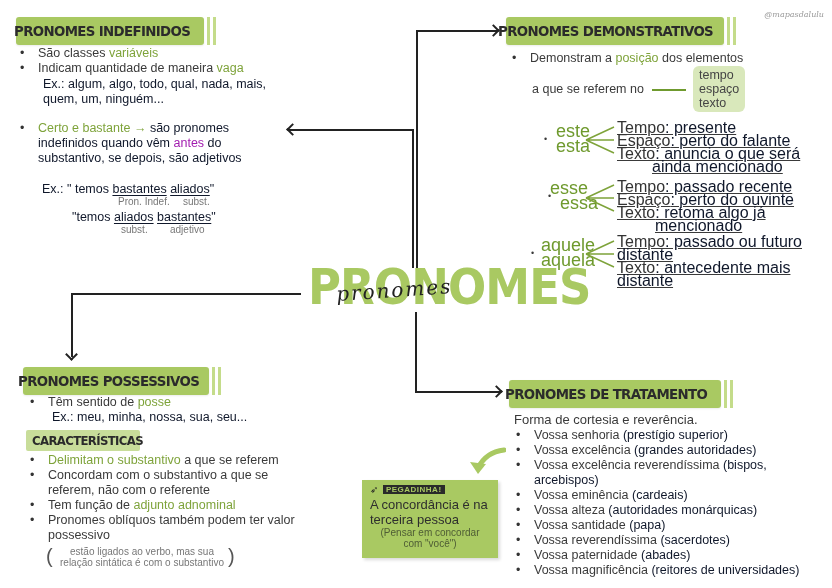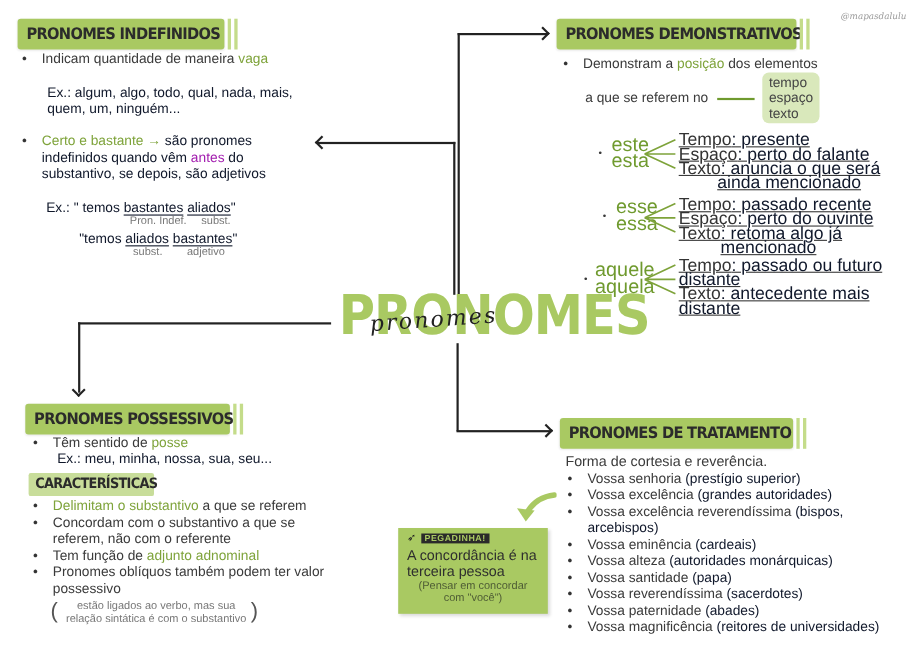--- a/index.html
+++ b/index.html
@@ -4,21 +4,21 @@
 <style>
   * { box-sizing: border-box; margin: 0; padding: 0; }
   html, body { width: 832px; height: 588px; background: #ffffff; overflow: hidden; }
   body { position: relative; font-family: "Liberation Sans", "DejaVu Sans", sans-serif; color: #3a3a3a; font-size: 12.5px; }
 
   .abs { position: absolute; }
 
   .header {
     position: absolute; display: flex; align-items: center;
     background: #a9c962; border-radius: 3px; height: 28px;
-    padding: 0 8px; box-shadow: 0 1px 2px rgba(0,0,0,0.08);
+    padding: 0 8px; box-shadow: 0 1px 2px rgba(0,0,0,0.08); justify-content: center;
   }
   .header .title {
     font-family: "DejaVu Sans", sans-serif; font-weight: bold; font-size: 14.5px;
     color: #2b2b2b; letter-spacing: -0.7px; transform: scaleX(0.92); transform-origin: left center;
     white-space: nowrap;
   }
   .header .bars { position: absolute; right: -12px; top: 0; height: 28px; display: flex; gap: 3px; }
   .header .bars span { width: 3px; height: 28px; background: #c4dc8a; }
 
   .sub-header {
@@ -99,20 +99,21 @@
 
 <section>
   <div class="header" style="left:16px; top:17px; width:188px;">
     <span class="title">PRONOMES INDEFINIDOS</span>
     <span class="bars">
         <span></span>
         <span></span>
       </span>
   </div>
   <ul class="bullet-list abs" style="left:16px; top:46px; width:270px;">
+    <li><span>São classes </span><span class="green">variáveis</span></li>
     <li><span>Indicam quantidade de maneira </span><span class="green">vaga</span></li>
   </ul>
   <div class="abs grey" style="left:43px; top:77px; width:240px; line-height:15px;">Ex.: algum, algo, todo, qual, nada, mais, quem, um, ninguém...</div>
 
   <ul class="bullet-list abs" style="left:16px; top:121px; width:250px;">
     <li>
       <span class="green">Certo e bastante</span>
       <span class="green">→</span><span class="grey"> são pronomes indefinidos quando vêm </span><span class="dark" style="font-weight:normal;color:#a21caf;">antes</span><span class="grey"> do substantivo, se depois, são adjetivos</span>
     </li>
   </ul>
@@ -159,21 +160,21 @@
   </svg>
   <div class="branch-row" style="left:617px; top:121px;">
     <div><span style="color:#333">Tempo</span><span class="grey">: presente</span></div>
     <div><span style="color:#333">Espaço</span><span class="grey">: perto do falante</span></div>
     <div><span style="color:#333">Texto</span><span class="grey">: anuncia o que será</span></div>
     <div class="grey" style="padding-left:35px;">ainda mencionado</div>
   </div>
 
   <div class="abs" style="left:550px; top:181px;">
     <span class="abs" style="left:-2px; top:10px; font-size:9px;">•</span>
-    <div class="branch-label" style="margin-left:10px;">esse</div>
+    <div class="branch-label" style="">esse</div>
     <div class="branch-label" style="margin-left:10px;">essa</div>
   </div>
   <svg class="abs" style="left:584px; top:182px;" width="32" height="32">
     <path d="M2 16 L30 3 M2 16 L30 16 M2 16 L30 29" stroke="#7ea33a" stroke-width="1.5" fill="none"></path>
   </svg>
   <div class="branch-row" style="left:617px; top:180px;">
     <div><span style="color:#333">Tempo</span><span class="grey">: passado recente</span></div>
     <div><span style="color:#333">Espaço</span><span class="grey">: perto do ouvinte</span></div>
     <div><span style="color:#333">Texto</span><span class="grey">: retoma algo já</span></div>
     <div class="grey" style="padding-left:38px;">mencionado</div>

